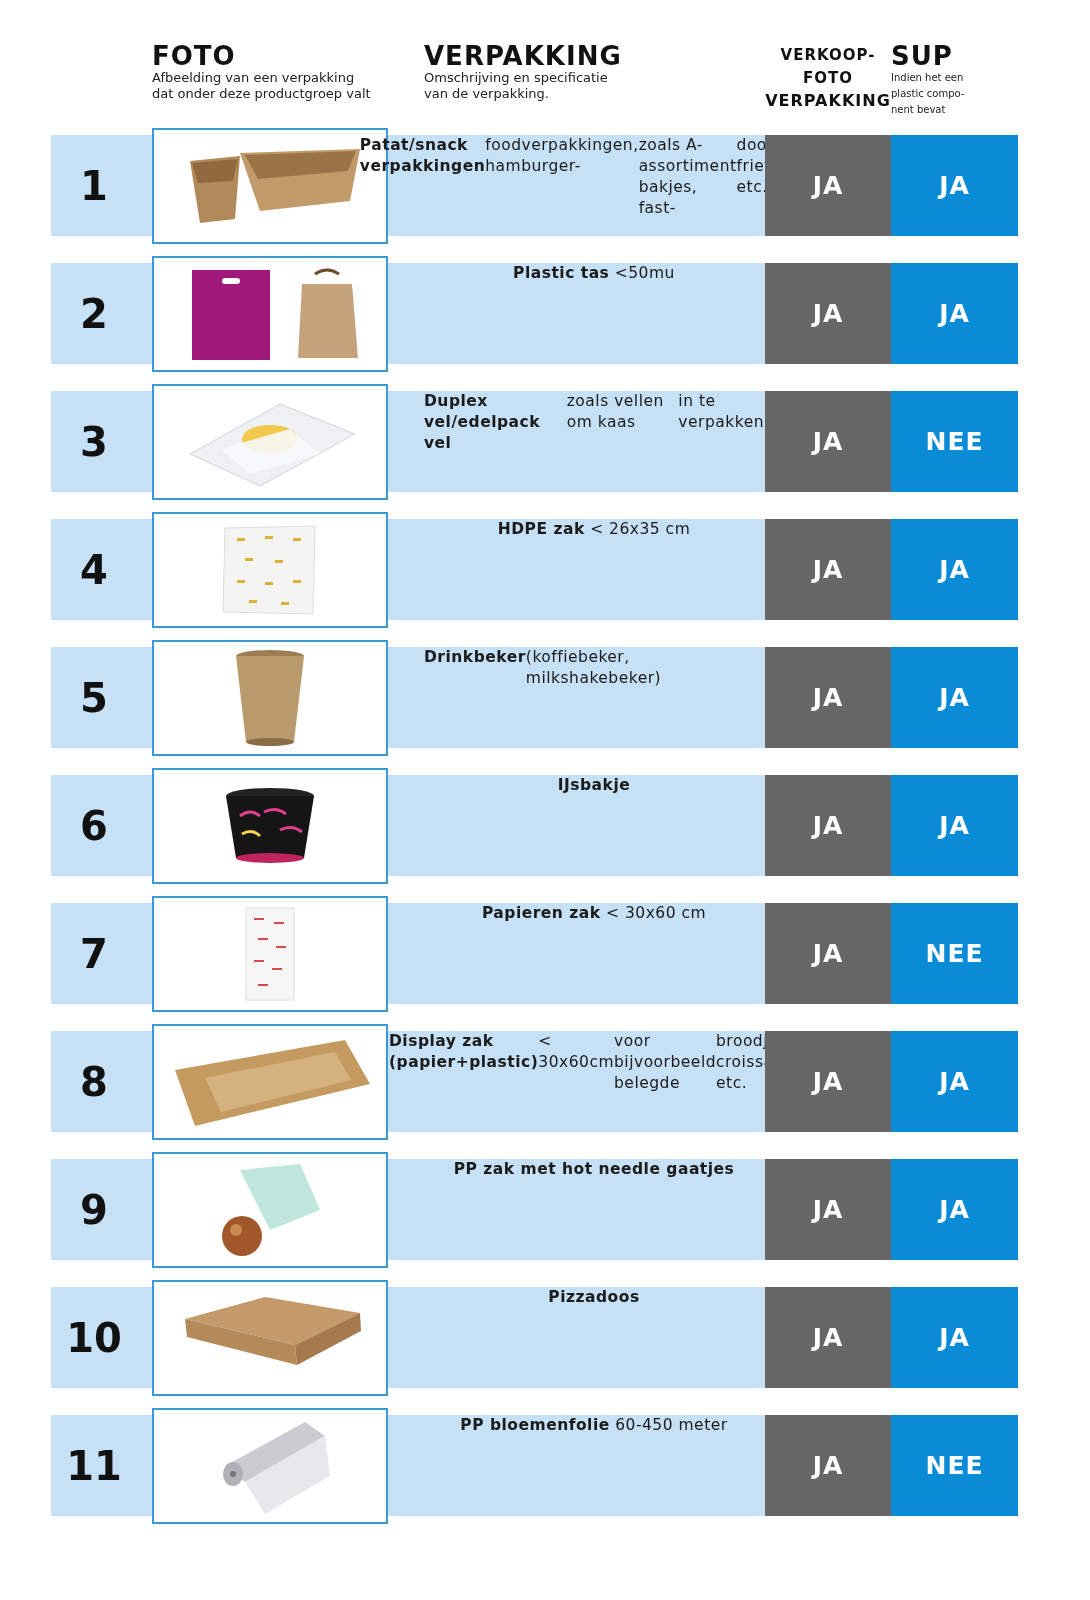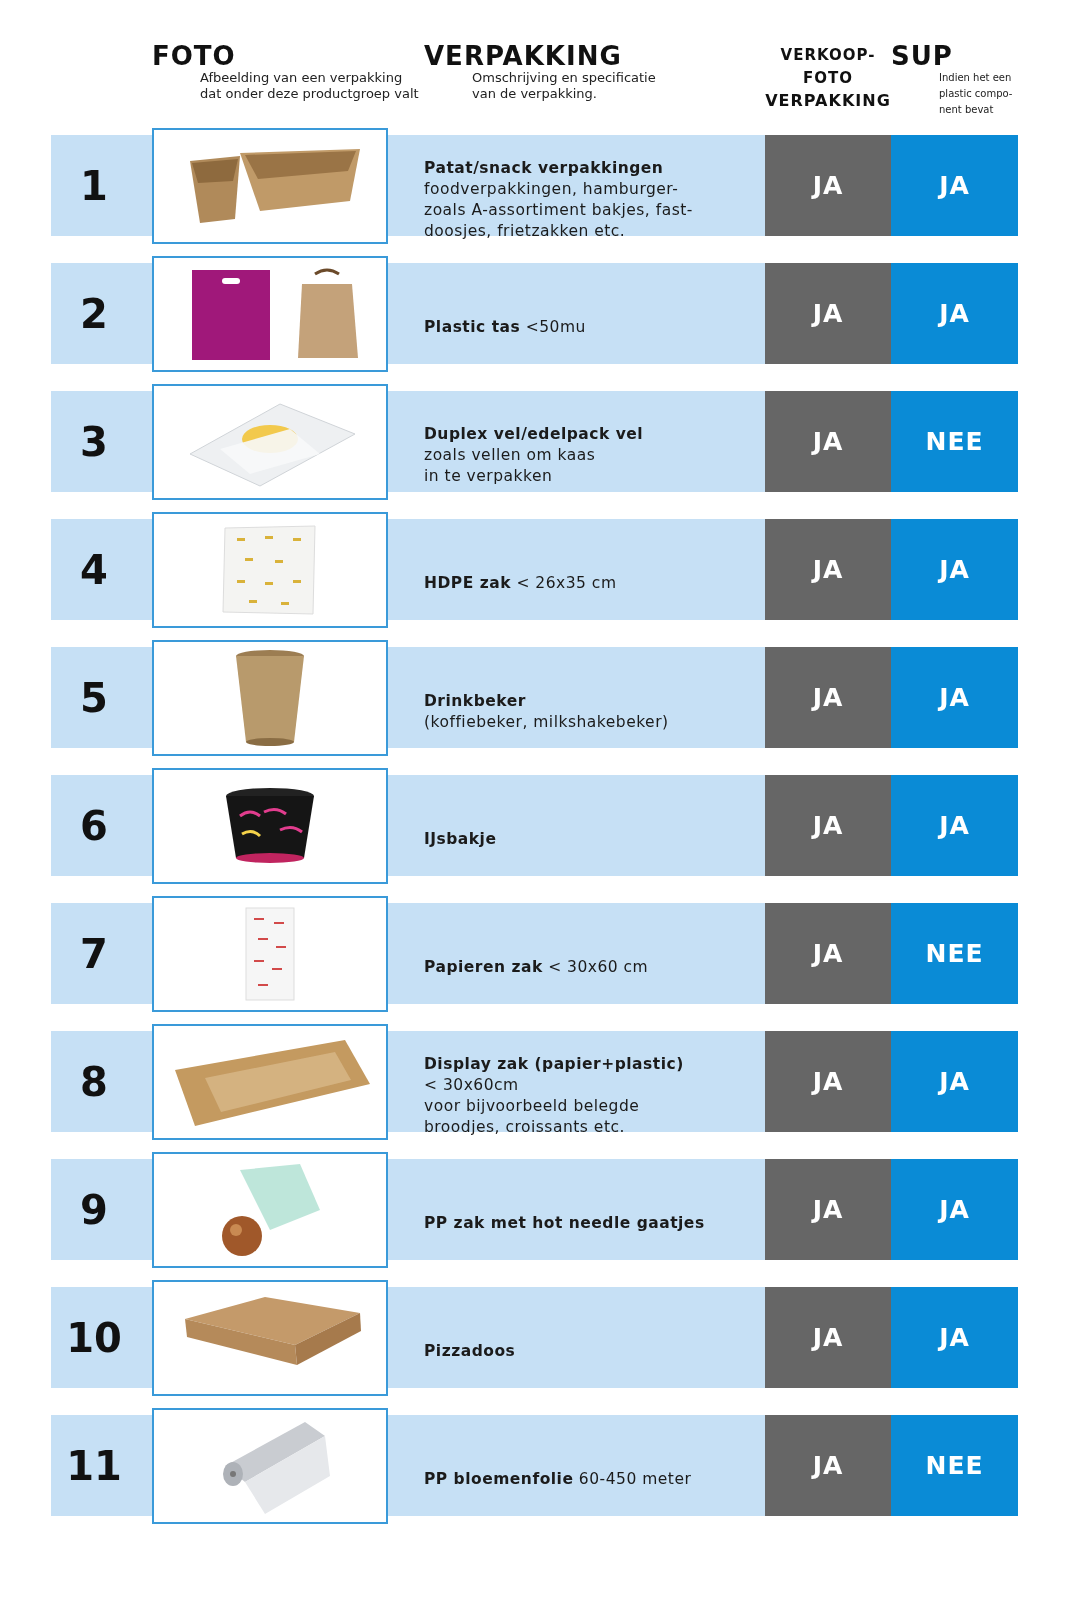--- a/index.html
+++ b/index.html
@@ -1,31 +1,31 @@
 <!DOCTYPE html>
 <html><head>
 <meta charset="utf-8">
 <style>
   html,body{margin:0;padding:0;background:#ffffff;}
   body{width:1090px;height:1600px;position:relative;font-family:"DejaVu Sans","Liberation Sans",sans-serif;color:#111;overflow:hidden;}
   .hdr{position:absolute;top:42px;}
   .hdr .t{font-weight:bold;font-size:26px;letter-spacing:1px;line-height:28px;color:#111;}
-  .hdr .s{font-size:13px;line-height:16px;color:#222;margin-left:48px;}
+  .hdr .s{font-size:13px;line-height:16px;color:#222;}
   #h-foto{left:152px;}
   #h-verp{left:424px;}
   #h-vkp{left:765px;width:126px;text-align:center;top:44px;}
   #h-vkp .t1{font-weight:bold;font-size:15px;line-height:23px;letter-spacing:1px;}
   #h-vkp .t2{font-weight:bold;font-size:16px;line-height:22px;letter-spacing:1px;}
   #h-sup{left:891px;width:127px;}
   #h-sup .s{font-size:10px;line-height:16px;}
   .row{position:absolute;left:51px;width:967px;height:101px;}
   .band{position:absolute;left:0;top:0;width:714px;height:101px;background:#c6e0f5;}
   .num{position:absolute;left:0;top:0;width:86px;height:101px;display:flex;align-items:center;justify-content:center;font-weight:bold;font-size:40px;color:#111;}
   .photo{position:absolute;left:101px;top:-7px;width:232px;height:112px;background:#fff;border:2px solid #3a9ad9;display:flex;align-items:center;justify-content:center;}
-  .desc{position:absolute;left:373px;top:0;width:340px;height:129px;display:flex;flex-direction:column;justify-content:center;font-size:15.5px;line-height:21px;color:#1b1b1b;letter-spacing:0.5px;}
+  .desc{position:absolute;left:373px;top:0;width:340px;height:129px;display:flex;flex-direction:row;justify-content:center;font-size:15.5px;line-height:21px;color:#1b1b1b;letter-spacing:0.5px;}
   .desc b{font-weight:bold;}
   .vkp{position:absolute;left:714px;top:0;width:126px;height:101px;background:#666666;color:#fff;display:flex;align-items:center;justify-content:center;font-weight:bold;font-size:25px;letter-spacing:1px;}
   .sup{position:absolute;left:840px;top:0;width:127px;height:101px;background:#0a8bd6;color:#fff;display:flex;align-items:center;justify-content:center;font-weight:bold;font-size:25px;letter-spacing:1px;}
   svg{display:block;}
 </style>
 </head>
 <body>
 
 <div class="hdr" id="h-foto">
   <div class="t">FOTO</div>

